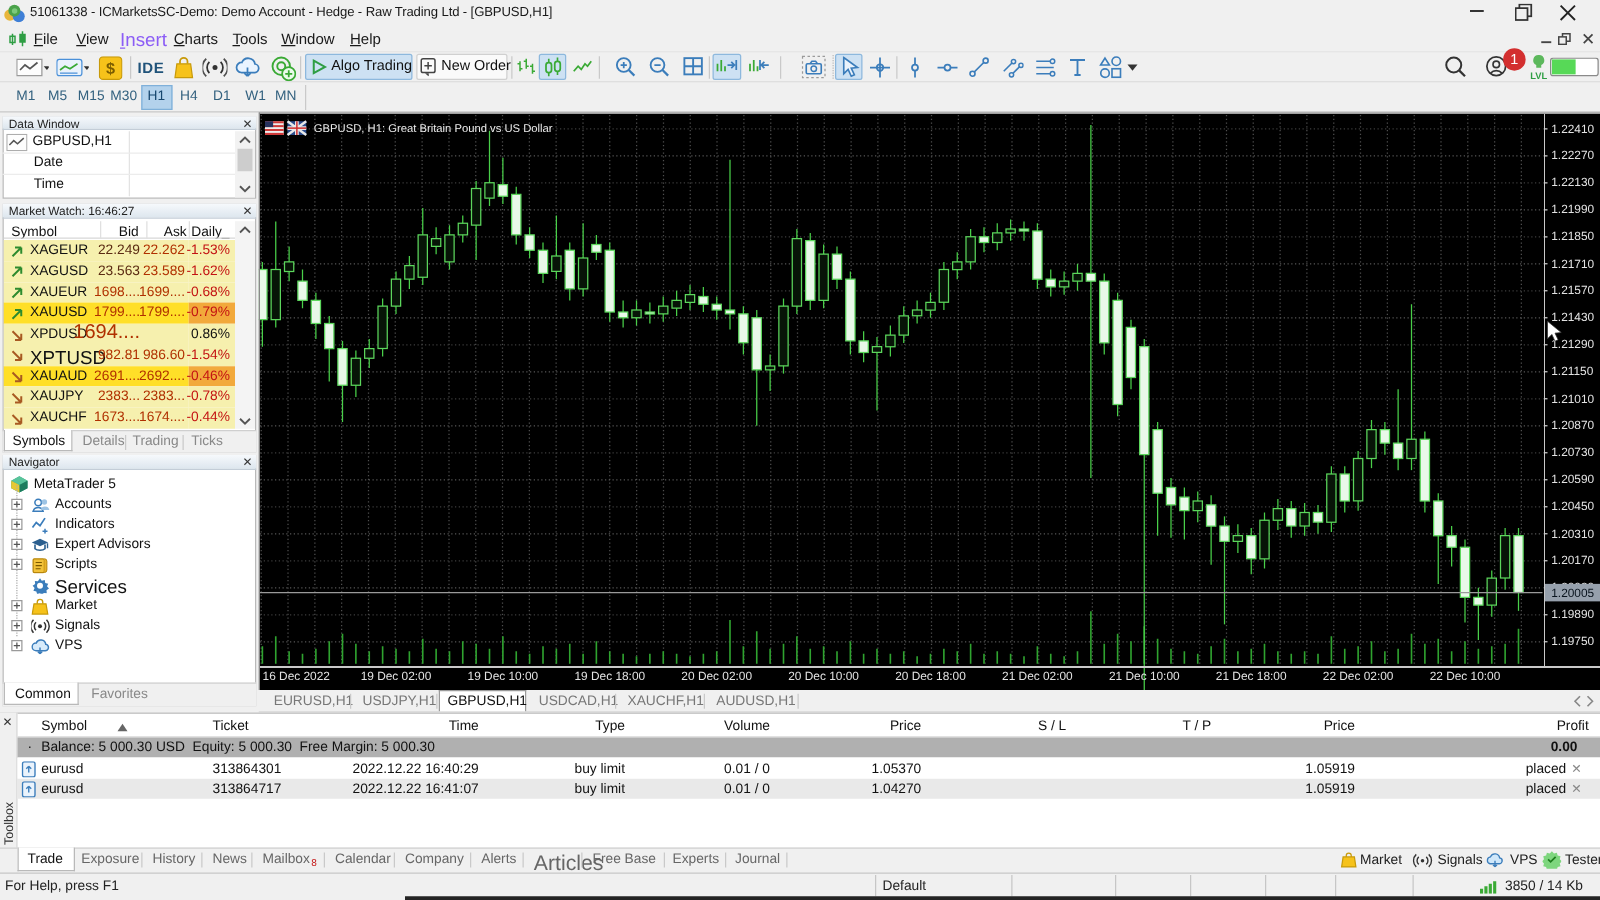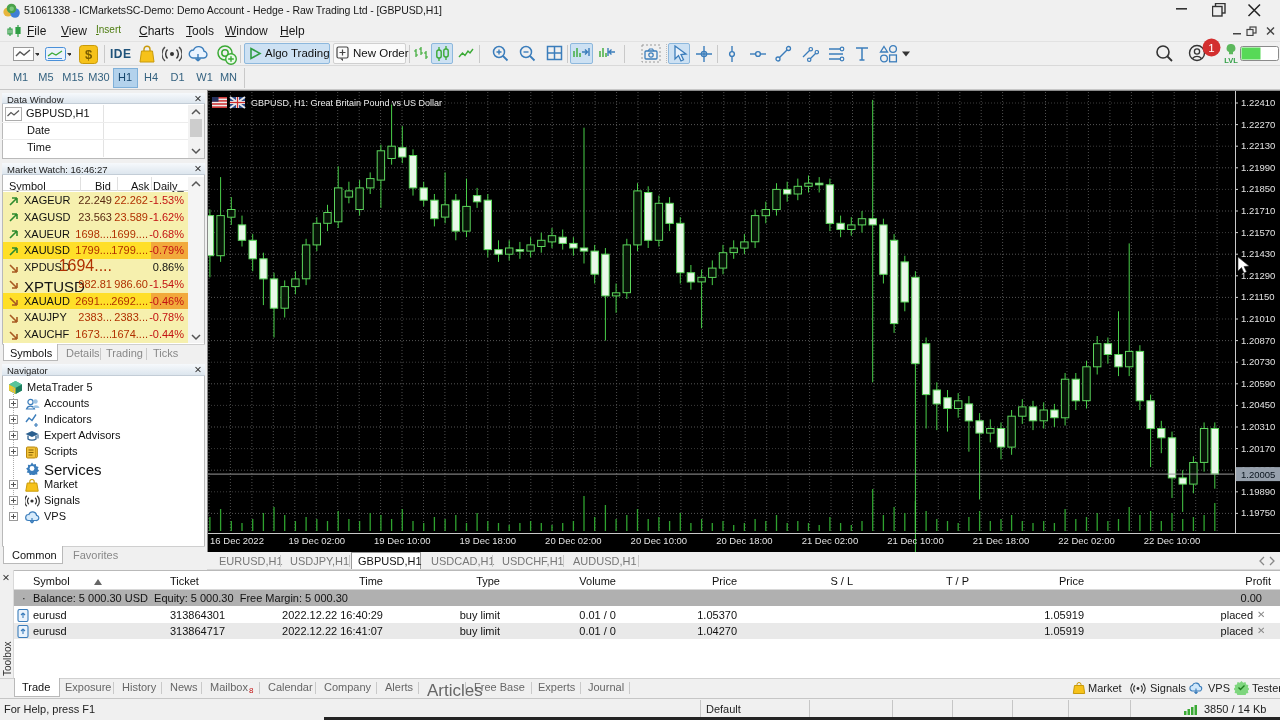--- a/index.html
+++ b/index.html
@@ -24,21 +24,21 @@
 <svg class="abs" style="left:1247px;top:3px" width="15" height="14">
     <path d="M1.5 1.5 L13 13 M13 1.5 L1.5 13" stroke="#222" stroke-width="1.5"></path>
   </svg>
 <div class="abs" style="left:0;top:20px;width:1280px;height:22px;background:#f0f0f0;border-bottom:1px solid #e2e2e2"></div>
 <svg class="abs" style="left:7px;top:23px" width="18" height="16">
     <path d="M3 4 v9 M1 6 h4 v5 h-4 z" stroke="#2f9e44" stroke-width="1.2" fill="none"></path>
     <path d="M11 2 v12 M9 4.5 h4 v6 h-4 z" stroke="#2f9e44" stroke-width="1.2" fill="#2f9e44"></path>
   </svg>
 <div class="txt" style="left:27px;top:24px;font-size:12px;color:#191919"><span style="text-decoration:underline">F</span>ile</div>
 <div class="txt" style="left:61px;top:24px;font-size:12px;color:#191919"><span style="text-decoration:underline">V</span>iew</div>
-<div class="txt" style="left:96px;top:24px;font-size:10px;color:#4d7c0f"><span style="text-decoration:underline">I</span>nsert</div>
+<div class="txt" style="left:96px;top:24px;font-size:15px;color:#8b5cf6"><span style="text-decoration:underline">I</span>nsert</div>
 <div class="txt" style="left:139px;top:24px;font-size:12px;color:#191919"><span style="text-decoration:underline">C</span>harts</div>
 <div class="txt" style="left:186px;top:24px;font-size:12px;color:#191919"><span style="text-decoration:underline">T</span>ools</div>
 <div class="txt" style="left:225px;top:24px;font-size:12px;color:#191919"><span style="text-decoration:underline">W</span>indow</div>
 <div class="txt" style="left:280px;top:24px;font-size:12px;color:#191919"><span style="text-decoration:underline">H</span>elp</div>
 <svg class="abs" style="left:1232px;top:26px" width="44" height="10">
     <rect x="1" y="7" width="8" height="1.5" fill="#444"></rect>
     <rect x="18" y="1" width="6" height="6" fill="none" stroke="#444" stroke-width="1.2"></rect>
     <rect x="15" y="3.5" width="6" height="6" fill="#f0f0f0" stroke="#444" stroke-width="1.2"></rect>
     <path d="M35 1.5 l7 7 M42 1.5 l-7 7" stroke="#444" stroke-width="1.4"></path>
   </svg>
@@ -863,21 +863,21 @@
 <div class="abs" style="left:207px;top:90px;width:1px;height:462px;background:#8a8a8a"></div>
 <div class="abs" style="left:207px;top:552px;width:1073px;height:18px;background:#f0f0f0;border-bottom:1px solid #d6d6d6"></div>
 <div class="txt" style="left:219px;top:555px;font-size:11px;color:#777">EURUSD,H1</div>
 <div class="abs" style="left:280px;top:555px;width:1px;height:12px;background:#c9c9c9"></div>
 <div class="txt" style="left:290px;top:555px;font-size:11px;color:#777">USDJPY,H1</div>
 <div class="abs" style="left:349px;top:555px;width:1px;height:12px;background:#c9c9c9"></div>
 <div class="abs" style="left:351px;top:552px;width:70px;height:17px;background:#fff;border:1px solid #9a9a9a;border-bottom:none"></div>
 <div class="txt" style="left:358px;top:555px;font-size:11px;color:#111">GBPUSD,H1</div>
 <div class="txt" style="left:431px;top:555px;font-size:11px;color:#777">USDCAD,H1</div>
 <div class="abs" style="left:492px;top:555px;width:1px;height:12px;background:#c9c9c9"></div>
-<div class="txt" style="left:502px;top:555px;font-size:11px;color:#777">USDCHF,H1</div>
+<div class="txt" style="left:502px;top:555px;font-size:11px;color:#777">XAUCHF,H1</div>
 <div class="abs" style="left:563px;top:555px;width:1px;height:12px;background:#c9c9c9"></div>
 <div class="txt" style="left:573px;top:555px;font-size:11px;color:#777">AUDUSD,H1</div>
 <div class="abs" style="left:638px;top:555px;width:1px;height:12px;background:#c9c9c9"></div>
 <svg class="abs" style="left:1258px;top:556px" width="20" height="10">
     <path d="M6 1 L2 5 L6 9" stroke="#888" stroke-width="1.3" fill="none"></path>
     <path d="M12 1 L16 5 L12 9" stroke="#888" stroke-width="1.3" fill="none"></path>
   </svg>
 <div class="abs" style="left:0;top:570px;width:1280px;height:128px;background:#fff;border-top:1px solid #b9b9b9"></div>
 <div class="abs" style="left:0;top:570px;width:14px;height:128px;background:#f0f0f0;border-right:1px solid #d9d9d9"></div>
 <div class="txt" style="left:2px;top:572px;font-size:9.5px;color:#333">✕</div>
@@ -892,21 +892,21 @@
 <div class="txt" style="left:853px;top:575px;font-size:11px;color:#111;transform:translateX(-100%)">S / L</div>
 <div class="txt" style="left:969px;top:575px;font-size:11px;color:#111;transform:translateX(-100%)">T / P</div>
 <div class="txt" style="left:1084px;top:575px;font-size:11px;color:#111;transform:translateX(-100%)">Price</div>
 <div class="txt" style="left:1271px;top:575px;font-size:11px;color:#111;transform:translateX(-100%)">Profit</div>
 <svg class="abs" style="left:93px;top:578px" width="10" height="8">
     <path d="M5 1 L9 7 H1 z" fill="#666"></path>
   </svg>
 <div class="abs" style="left:14px;top:590px;width:1266px;height:15.5px;background:#b0b0b0"></div>
 <div class="txt" style="left:22px;top:592px;font-size:11px;color:#111">·</div>
 <div class="txt" style="left:33px;top:592px;font-size:11px;font-weight:normal;color:#111">Balance: 5 000.30 USD&nbsp;&nbsp;Equity: 5 000.30&nbsp;&nbsp;Free Margin: 5 000.30</div>
-<div class="txt" style="left:1262px;top:592px;font-size:11px;font-weight:normal;color:#111;transform:translateX(-100%)">0.00</div>
+<div class="txt" style="left:1262px;top:592px;font-size:11px;font-weight:bold;color:#111;transform:translateX(-100%)">0.00</div>
 <div class="abs" style="left:14px;top:606.0px;width:1266px;height:16.5px;background:#fff"></div>
 <svg class="abs" style="left:17px;top:608.5px" width="13" height="13">
     <rect x="1" y="0.5" width="10" height="12" rx="1.5" fill="#eaf3fc" stroke="#3b7dbb" stroke-width="1.1"></rect>
     <path d="M6 9 V4 M6 4 l-2 2 M6 4 l2 2" stroke="#3b7dbb" stroke-width="1.1" fill="none"></path>
   </svg>
 <div class="txt" style="left:33px;top:608.5px;font-size:11px;color:#111">eurusd</div>
 <div class="txt" style="left:170px;top:608.5px;font-size:11px;color:#111">313864301</div>
 <div class="txt" style="left:383px;top:608.5px;font-size:11px;color:#111;transform:translateX(-100%)">2022.12.22 16:40:29</div>
 <div class="txt" style="left:500px;top:608.5px;font-size:11px;color:#111;transform:translateX(-100%)">buy limit</div>
 <div class="txt" style="left:616px;top:608.5px;font-size:11px;color:#111;transform:translateX(-100%)">0.01 / 0</div>

